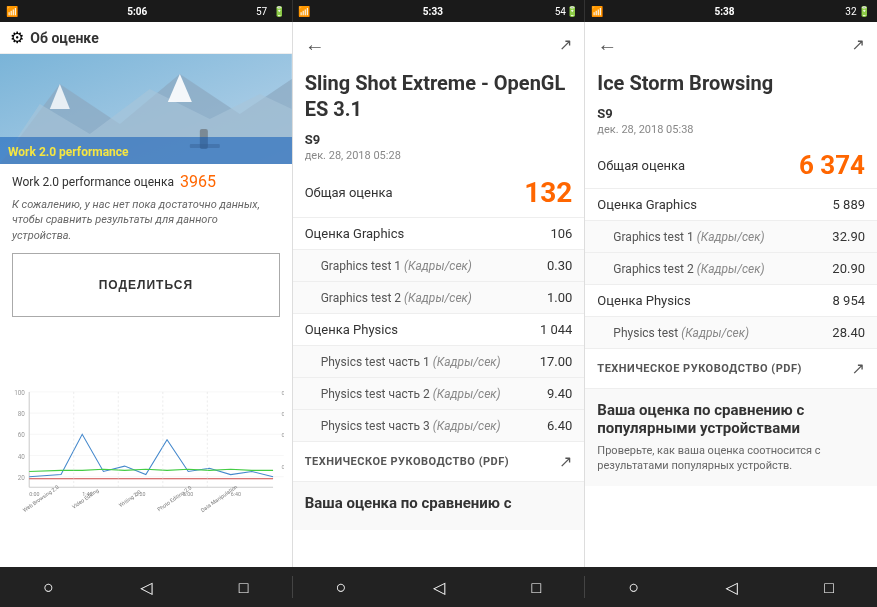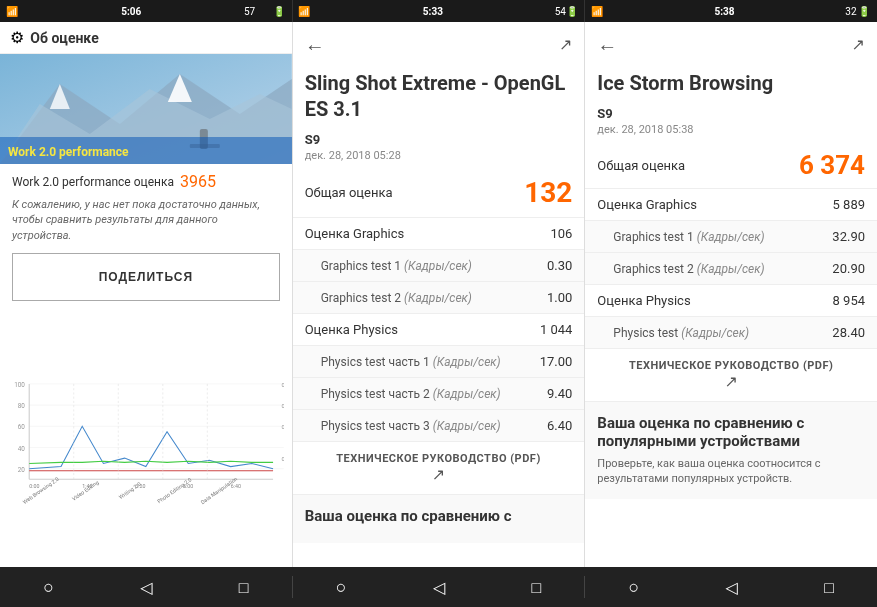--- a/index.html
+++ b/index.html
@@ -87,21 +87,20 @@
       font-size: 28px;
       font-weight: bold;
       color: #ff6600;
     }
     .pdf-row {
       display: flex;
       justify-content: space-between;
       align-items: center;
       padding: 10px 12px;
       border-bottom: 1px solid #eee;
-      flex-direction: column;
     }
     .pdf-label {
       font-size: 11px;
       font-weight: bold;
       color: #555;
       letter-spacing: 0.5px;
     }
     .share-icon {
       font-size: 16px;
       color: #555;
@@ -135,21 +134,21 @@
 <body>
 
 <div style="display:flex;flex-direction:column;height:607px;width:877px;">
 
   <div style="display:flex;height:22px;background:#111;">
     <div style="flex:1;display:flex;justify-content:space-between;align-items:center;padding:0 6px;font-size:10px;color:#fff;background:#1a1a1a;border-right:1px solid #333;">
       <span style="display:flex;gap:3px;align-items:center;">
         <span>📶</span>
       </span>
       <span style="font-weight:bold;">5:06</span>
-      <span style="display:flex;align-items:center;gap:18px;justify-content:center;">
+      <span style="display:flex;align-items:center;gap:6px;justify-content:center;">
         <span>57</span>
         <span>🔋</span>
       </span>
     </div>
     <div style="flex:1;display:flex;justify-content:space-between;align-items:center;padding:0 6px;font-size:10px;color:#fff;background:#1a1a1a;border-right:1px solid #333;">
       <span style="display:flex;gap:3px;align-items:center;">
         <span>📶</span>
       </span>
       <span style="font-weight:bold;">5:33</span>
       <span style="display:flex;align-items:center;gap:0;">
@@ -204,21 +203,21 @@
       </div>
 
       <div style="display:flex;align-items:center;padding:8px 12px 2px;flex-wrap:wrap;">
         <span style="font-size:12px;color:#333;">Work 2.0 performance оценка</span>
         <span style="font-size:16px;font-weight:normal;color:#ff6600;margin-left:6px;">3965</span>
       </div>
 
       <div style="font-size:11px;color:#666;font-style:italic;padding:4px 12px 6px;line-height:1.4;">К сожалению, у нас нет пока достаточно данных, чтобы сравнить результаты для данного устройства.</div>
 
       <div style="padding:4px 12px 6px;">
-        <button style="width:100%;border:1px solid #aaa;background:#fff;padding:16px;font-size:12px;font-weight:bold;letter-spacing:1px;color:#333;cursor:pointer;">ПОДЕЛИТЬСЯ</button>
+        <button style="width:100%;border:1px solid #aaa;background:#fff;padding:24px;font-size:12px;font-weight:bold;letter-spacing:1px;color:#333;cursor:pointer;">ПОДЕЛИТЬСЯ</button>
       </div>
 
 
       <div style="flex:1;padding:2px 8px;position:relative;overflow:hidden;">
         <svg width="100%" height="100%" viewBox="0 0 260 120">
 
           <line x1="20" y1="10" x2="260" y2="10" stroke="#eee" stroke-width="0.5"></line>
           <line x1="20" y1="30" x2="260" y2="30" stroke="#eee" stroke-width="0.5"></line>
           <line x1="20" y1="50" x2="260" y2="50" stroke="#eee" stroke-width="0.5"></line>
           <line x1="20" y1="70" x2="260" y2="70" stroke="#eee" stroke-width="0.5"></line>

